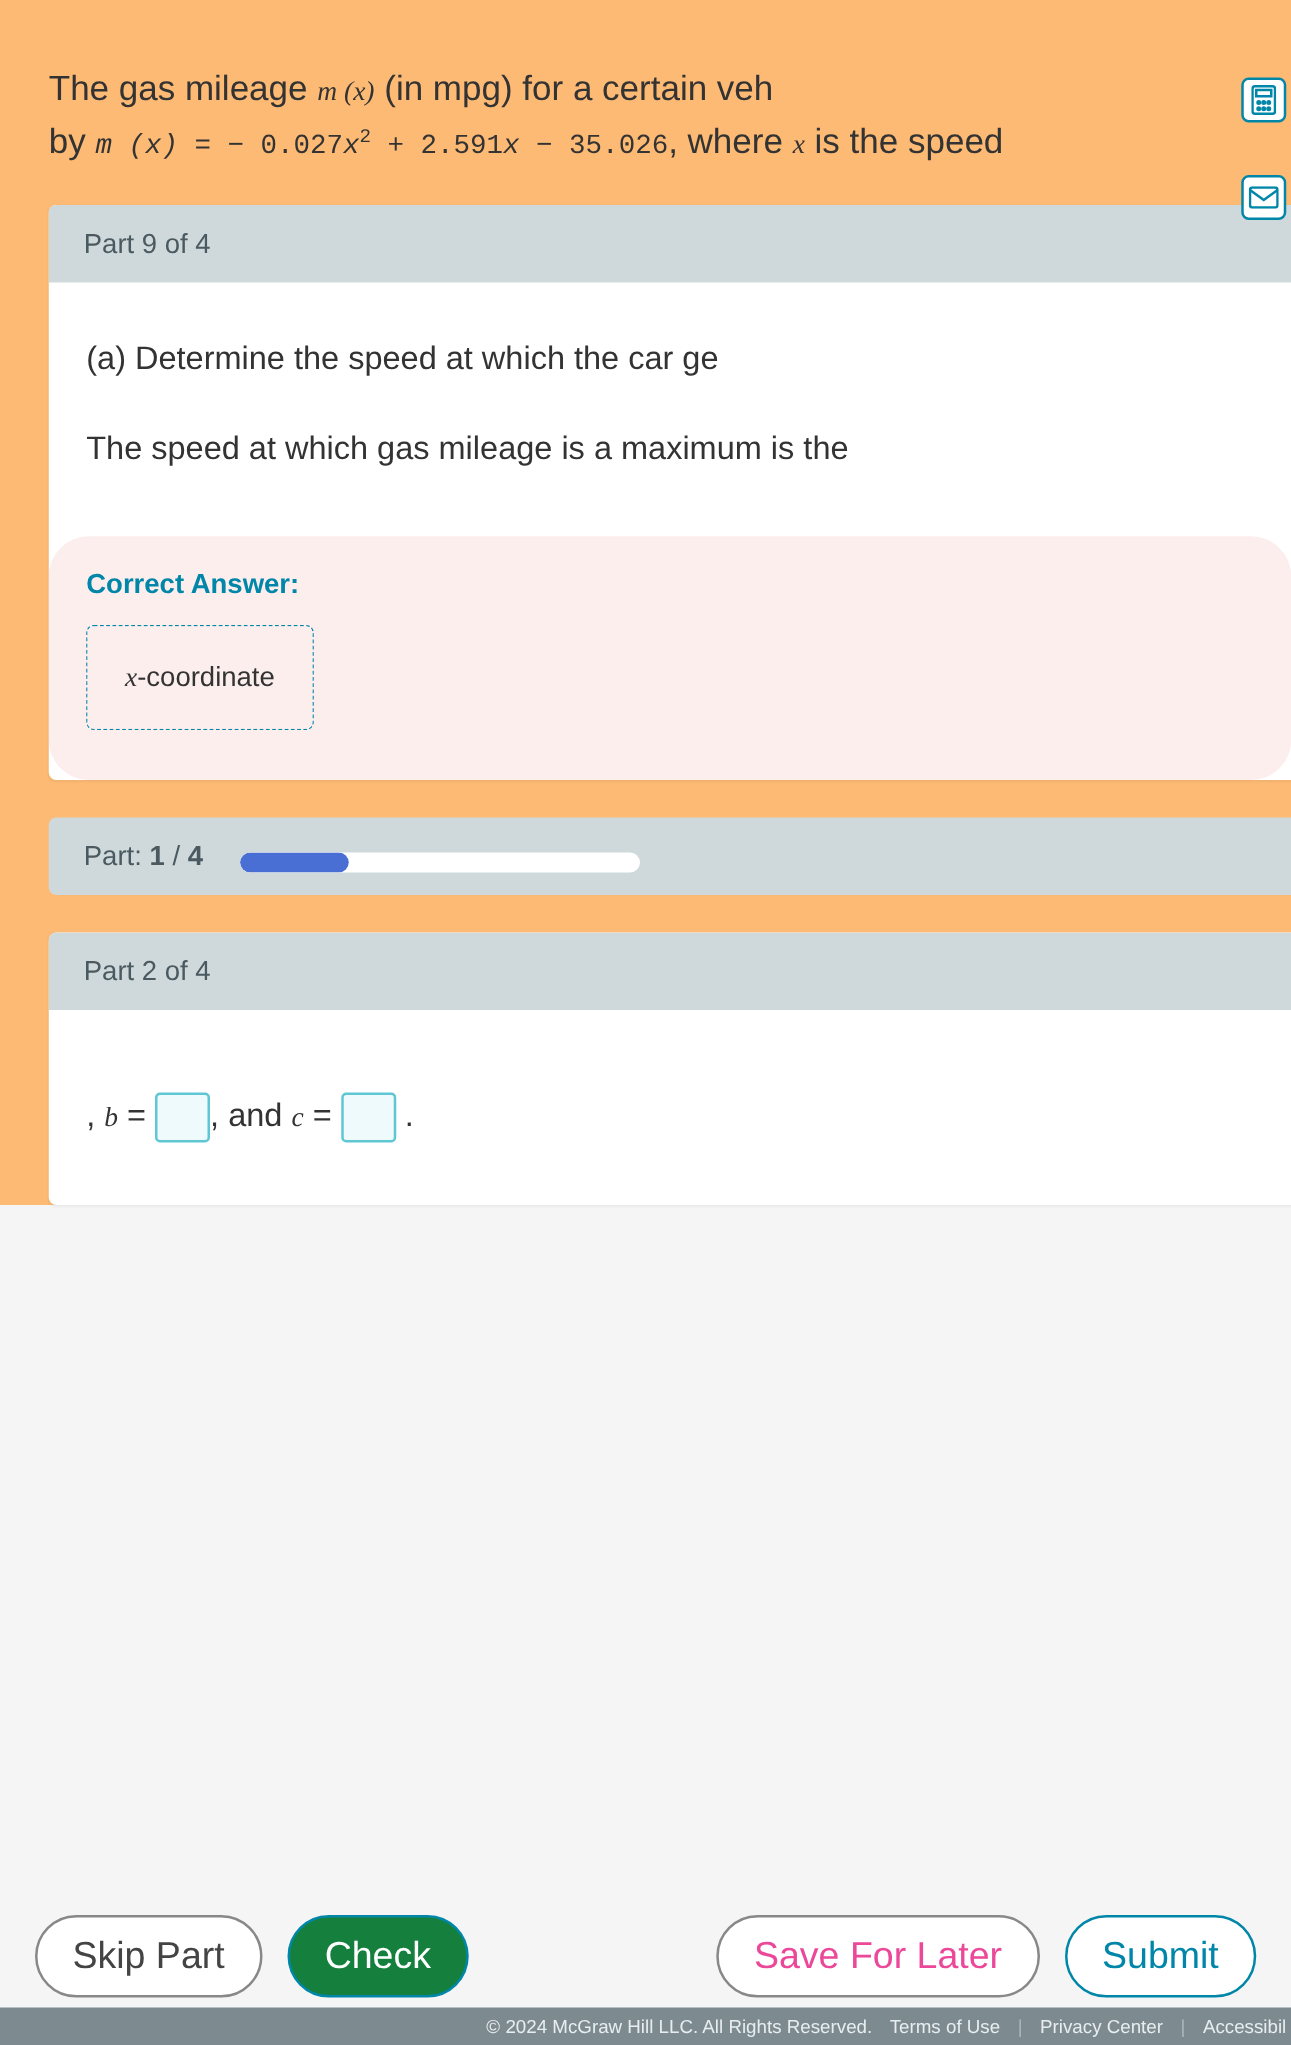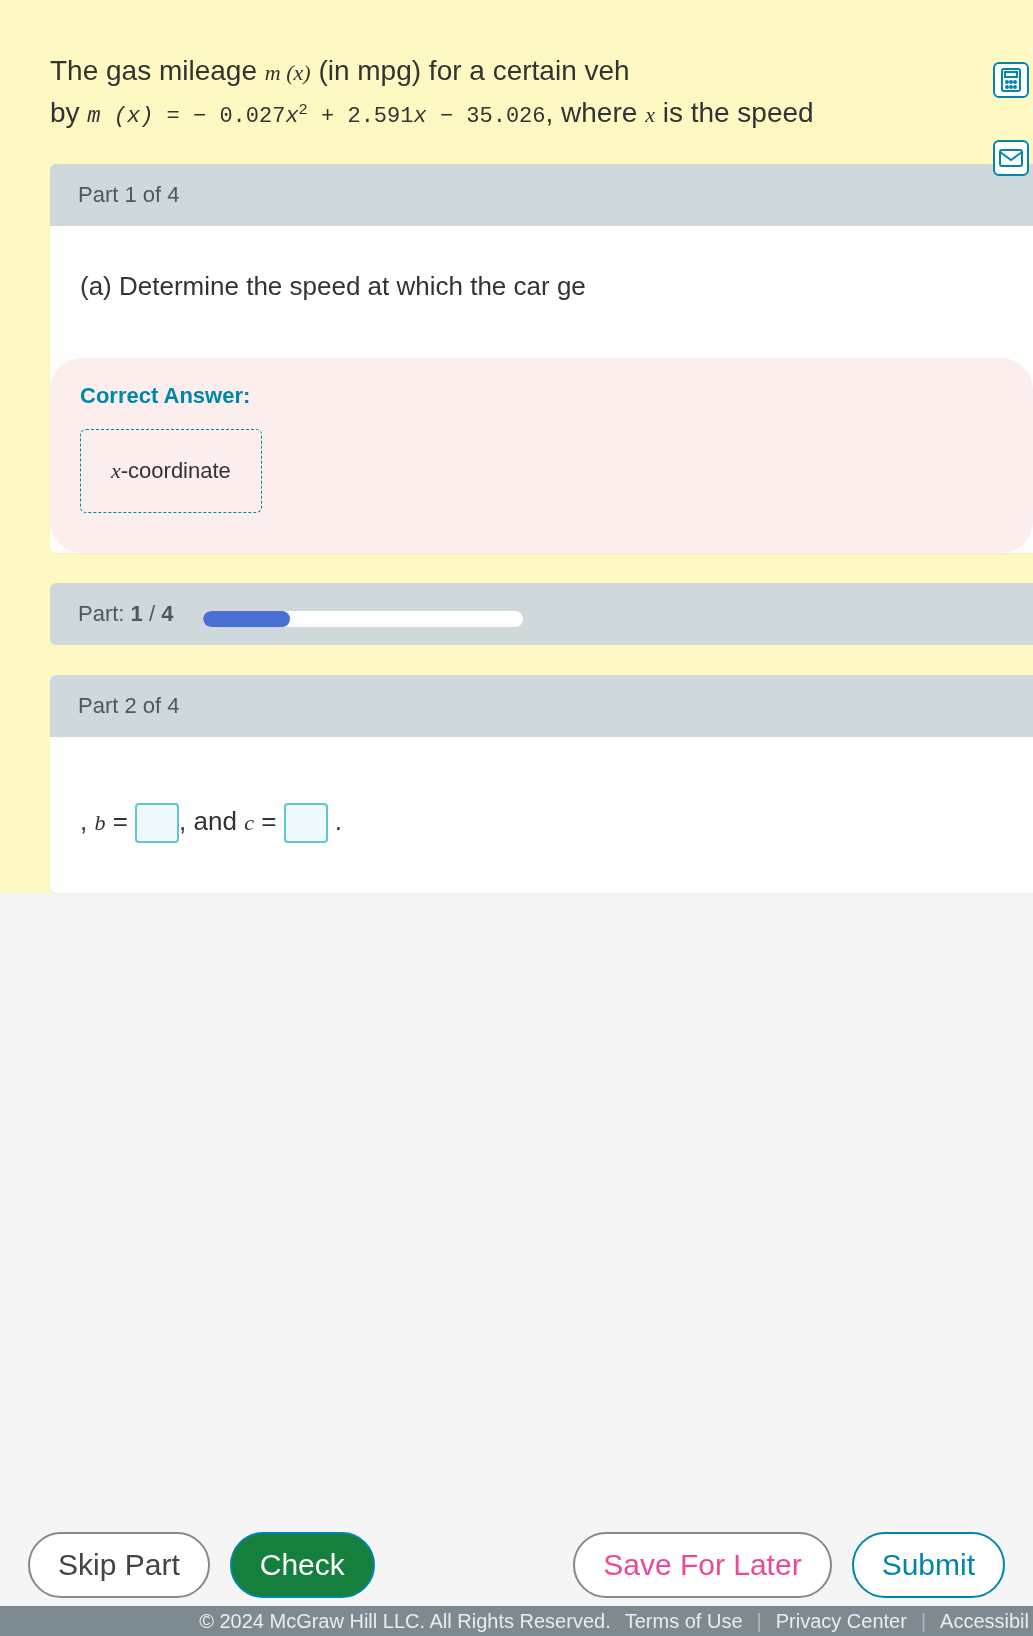--- a/index.html
+++ b/index.html
@@ -6,22 +6,22 @@
   body {
     font-family: Verdana, Geneva, sans-serif;
     background: #f5f5f5;
     width: 1033px;
     height: 1636px;
     overflow: hidden;
     position: relative;
     color: #333;
   }
   .main-area {
-    padding: 50px 0 0 50px;
-    background: #fef9c3;
+    padding: 50px 0 0 39px;
+    background: #fdba74;
   }
   .problem-text {
     font-size: 28px;
     line-height: 1.5;
     color: #333;
     margin-bottom: 30px;
     white-space: nowrap;
   }
   .math-fn {
     font-family: "Times New Roman", serif;
@@ -137,21 +137,21 @@
   .btn-submit { border-color: #0086a8; color: #0086a8; }
   .spacer { flex: 1; }
   .footer-bar {
     position: absolute;
     bottom: 0;
     left: 0;
     right: 0;
     height: 30px;
     background: #7d8a90;
     color: #e8eef0;
-    font-size: 20px;
+    font-size: 15px;
     display: flex;
     align-items: center;
     justify-content: flex-end;
     padding: 0 4px;
     gap: 14px;
     white-space: nowrap;
   }
   .footer-bar .sep { color: #aeb8bc; }
   .float-icon {
     position: absolute;
@@ -173,23 +173,24 @@
 <body>
 
 <div class="main-area">
 
   <div class="problem-text">
     <span>The gas mileage </span><span class="math-fn">m (x)</span><span> (in mpg) for a certain veh</span><br>
     <span>by </span><span class="math-eq"><span>m</span> (<span>x</span>) <span class="num">=</span> <span class="num">− 0.027</span><span>x</span><sup>2</sup> <span class="num">+ 2.591</span><span>x </span><span class="num">− 35.026</span></span><span>, where </span><span class="math-fn">x</span><span> is the speed</span>
   </div>
 
   <div class="panel">
-    <div class="panel-header">Part 1 of 4</div>
+    <div class="panel-header">Part 9 of 4</div>
     <div class="panel-body">
       <div>(a) Determine the speed at which the car ge</div>
+      <div class="sub">The speed at which gas mileage is a maximum is the</div>
     </div>
     <div class="correct-block">
       <div class="correct-label">Correct Answer:</div>
       <div class="correct-box">
         <span class="xi">x</span><span>-coordinate</span>
       </div>
     </div>
   </div>
 
   <div class="progress-panel">

